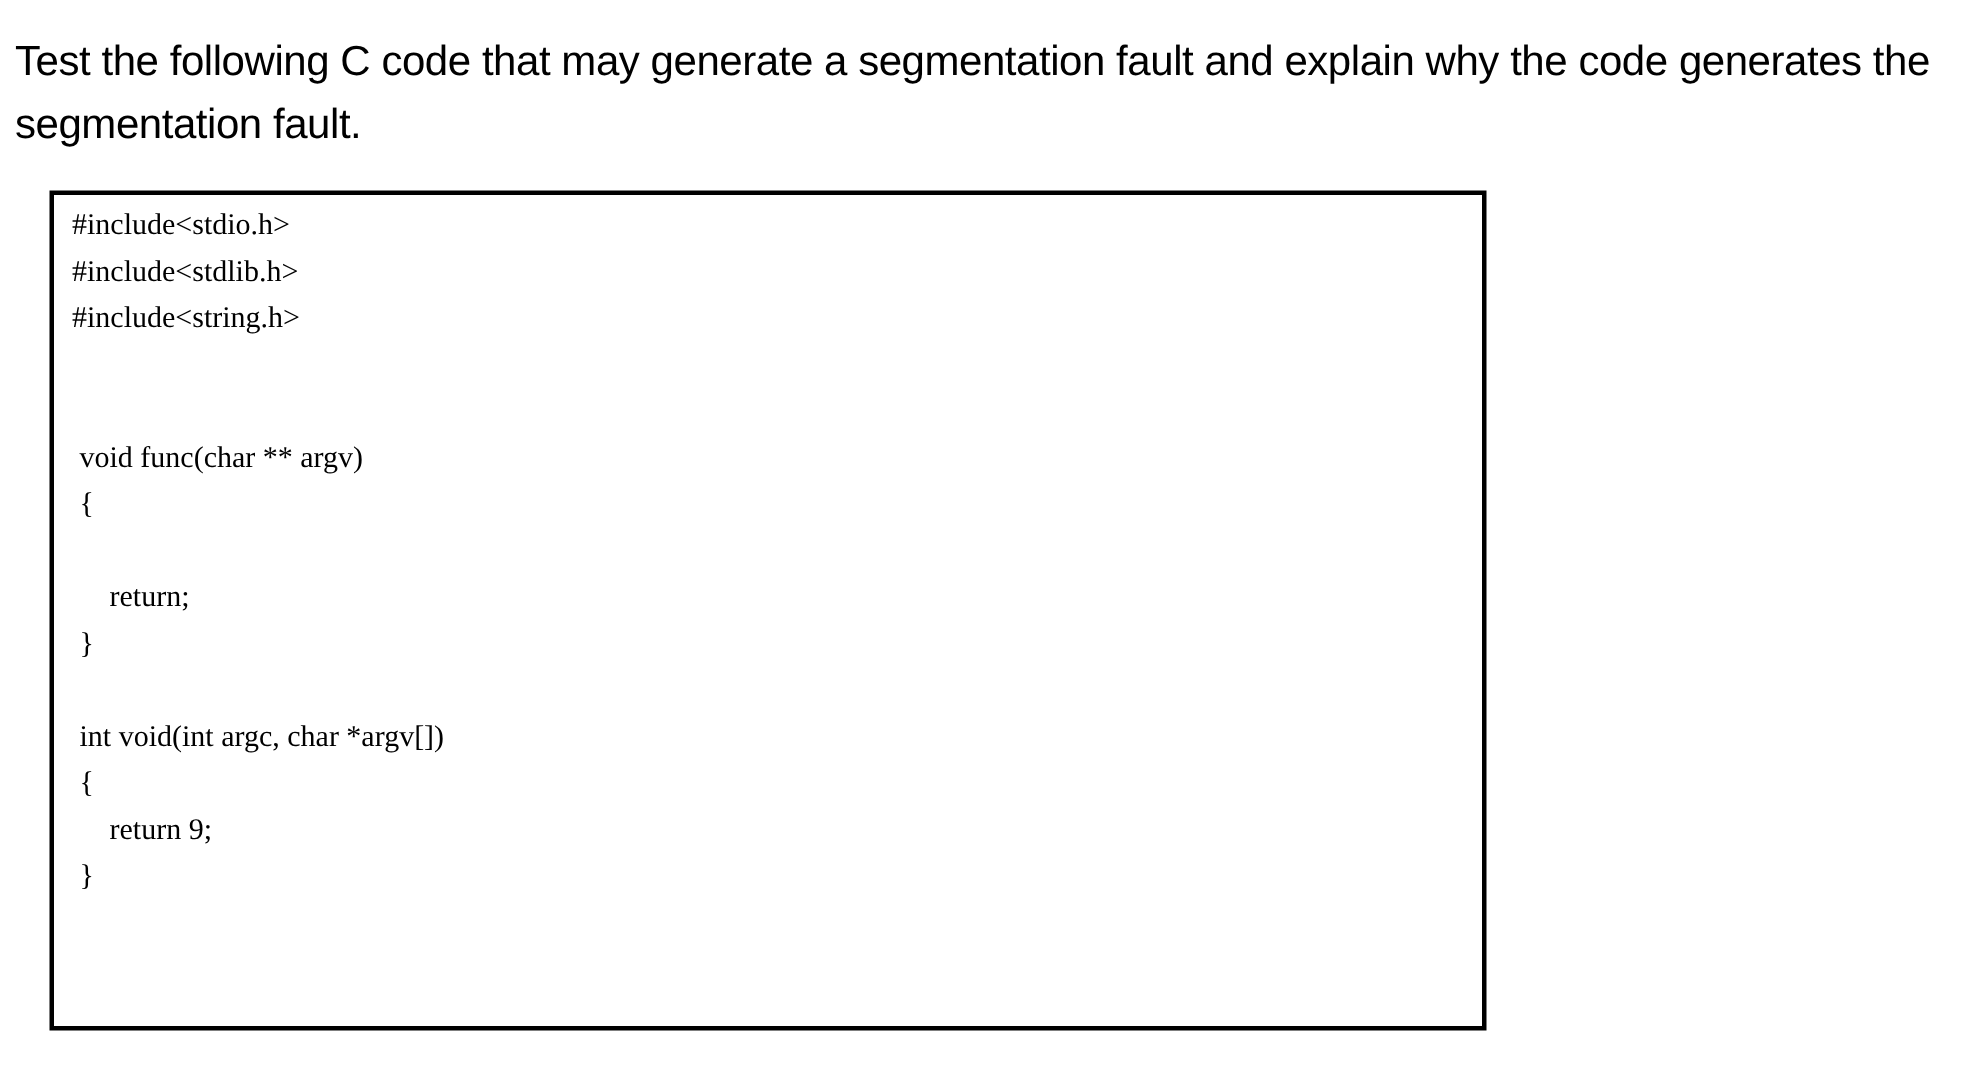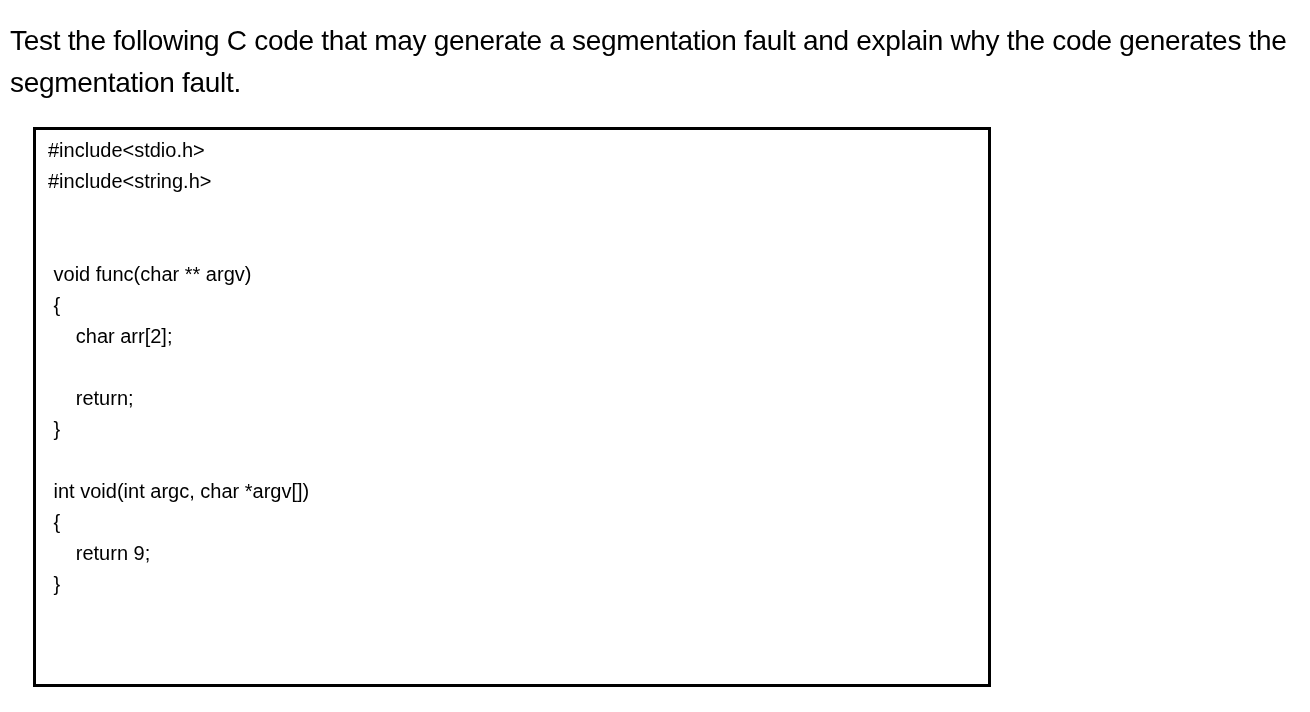--- a/index.html
+++ b/index.html
@@ -33,43 +33,43 @@
     top: 127px;
     width: 958px;
     height: 560px;
     border: 3px solid #000000;
     box-sizing: border-box;
     background: #ffffff;
     padding: 5px 0 0 12px;
     overflow: hidden;
   }
   .code-line {
-    font-family: Liberation Sans, sans-serif;
+    font-family: Liberation Serif, serif;
     font-size: 20px;
     line-height: 31px;
     min-height: 31px;
     white-space: pre;
     color: #000000;
   }
 </style>
 </head>
 <body>
 
 <div class="page">
 
   <div class="prompt-text">Test the following C code that may generate a segmentation fault and explain why the code generates the segmentation fault.</div>
 
   <div class="code-box">
     <div class="code-line">#include&lt;stdio.h&gt;</div>
+    <div class="code-line">#include&lt;stdlib.h&gt;</div>
     <div class="code-line">#include&lt;string.h&gt;</div>
     <div class="code-line"></div>
     <div class="code-line"></div>
     <div class="code-line"> void func(char ** argv)</div>
     <div class="code-line"> {</div>
-    <div class="code-line">     char arr[2];</div>
     <div class="code-line"></div>
     <div class="code-line">     return;</div>
     <div class="code-line"> }</div>
     <div class="code-line"></div>
     <div class="code-line"> int void(int argc, char *argv[])</div>
     <div class="code-line"> {</div>
     <div class="code-line">     return 9;</div>
     <div class="code-line"> }</div>
   </div>
 

